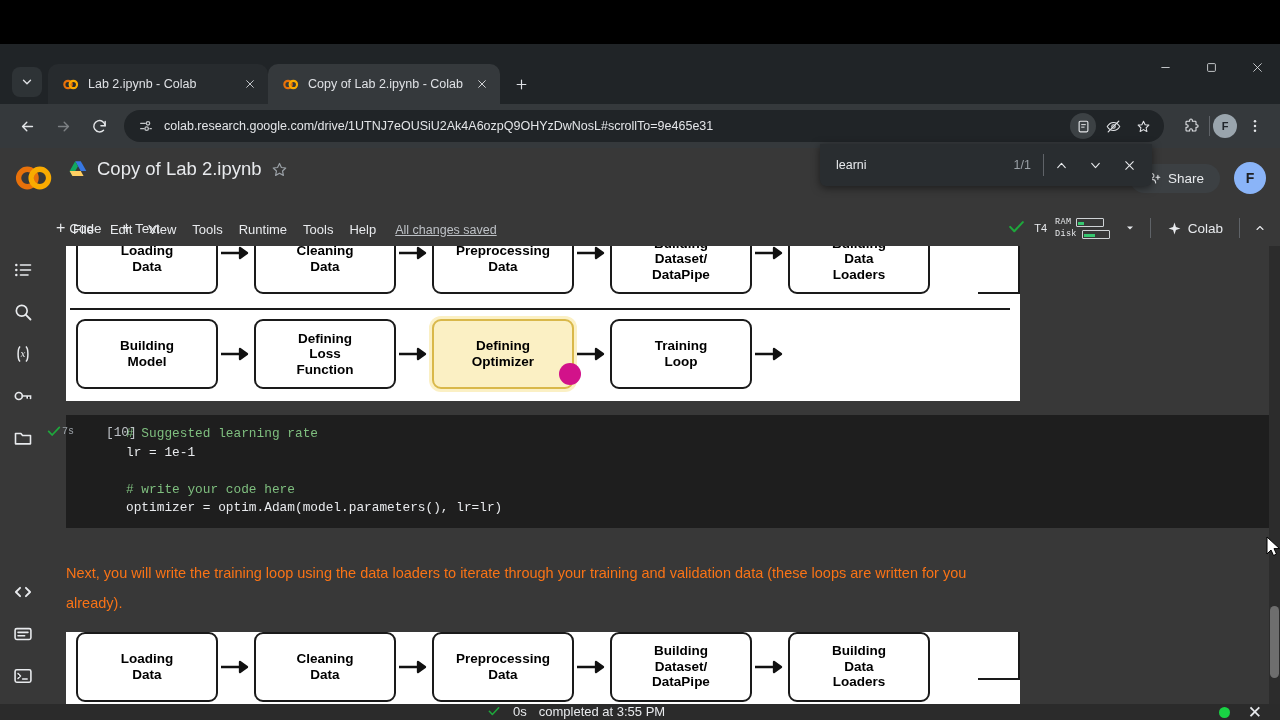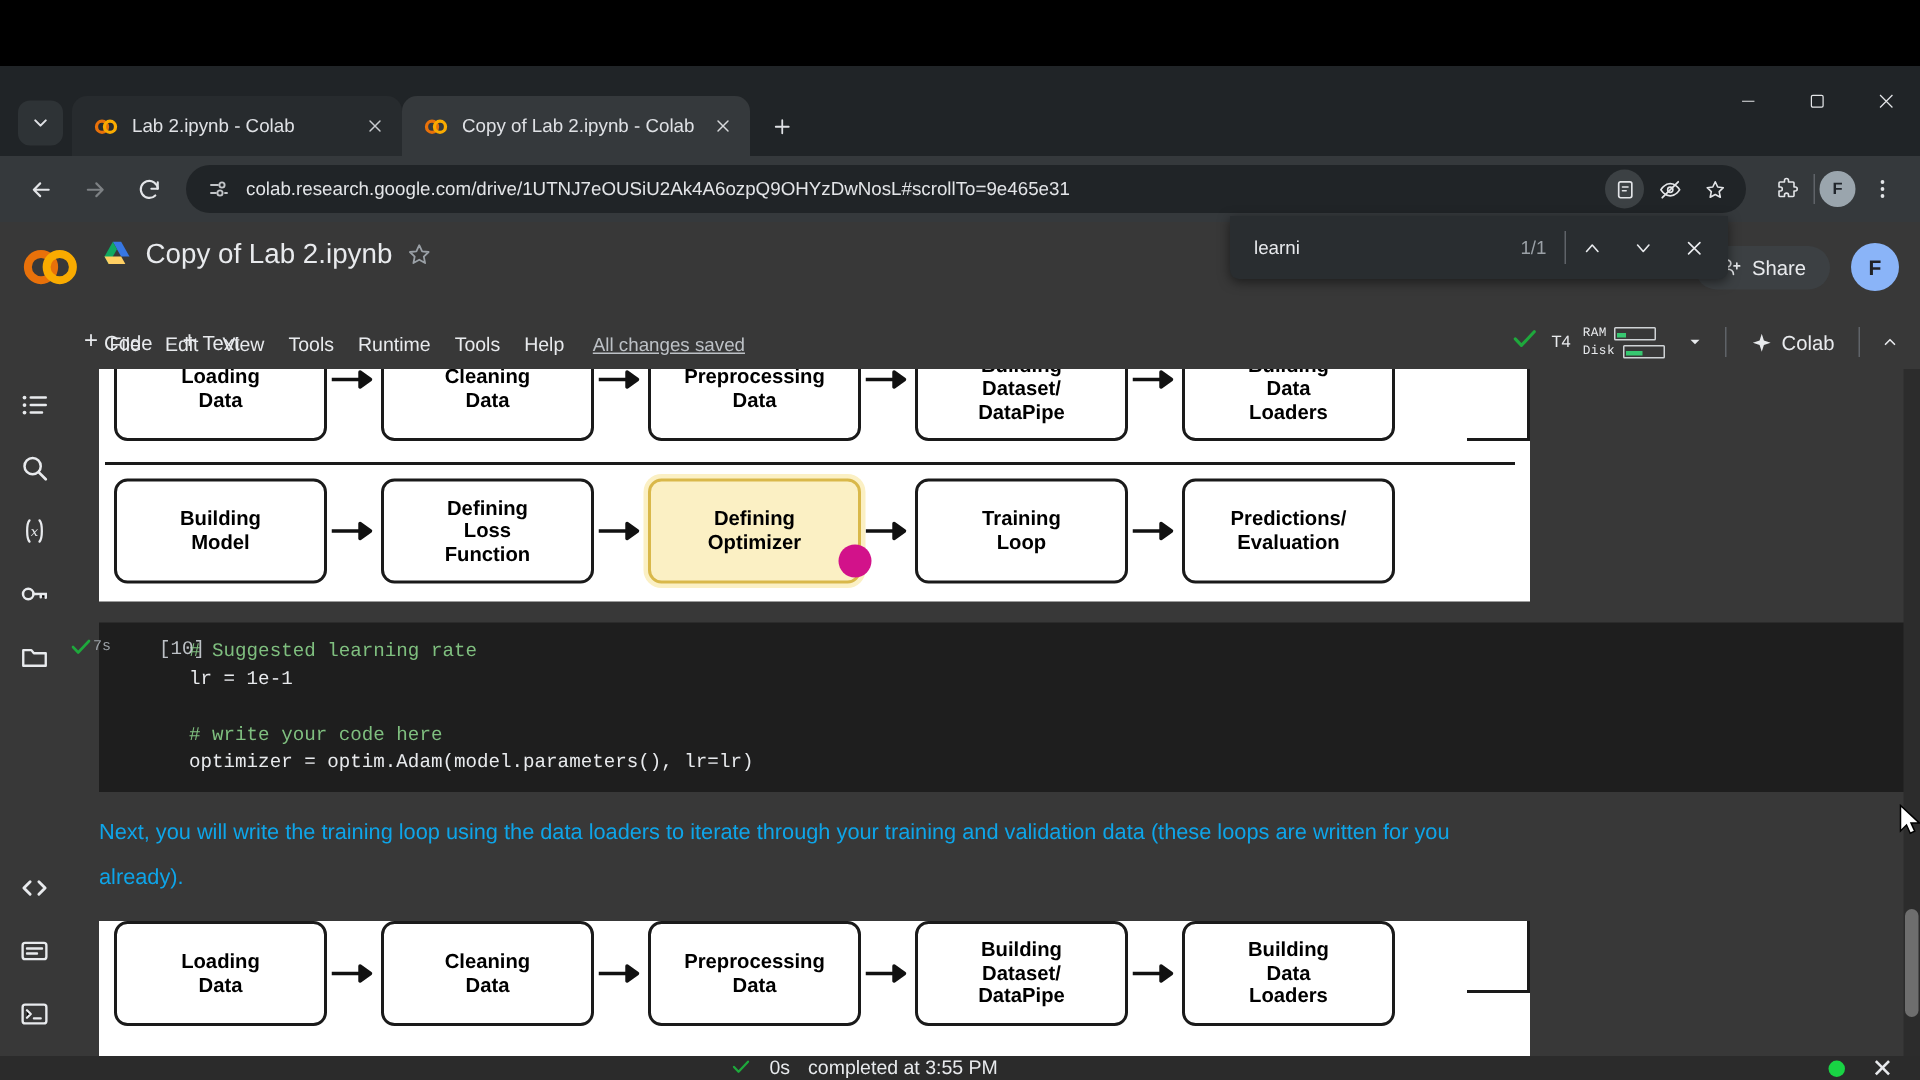--- a/index.html
+++ b/index.html
@@ -230,21 +230,21 @@
     line-height: 18.5px; white-space: pre; padding-left: 16px; color: #e8eaed;
   }
   .exec-count {
     position: absolute; left: 60px; top: 10px; color: #bdc1c6;
     font-family: "Liberation Mono", monospace; font-size: 12.8px;
   }
   .cmt { color: #7fbf7f; }
 
   
   .md-text {
-    margin: 12px 0 14px 20px; width: 960px; color: #0ea5e9;
+    margin: 30px 0 14px 20px; width: 960px; color: #f97316;
     font-size: 14.5px; line-height: 30px;
   }
 
   
   .statusbar {
     position: absolute; left: 0; bottom: 28px; width: 1280px; height: 32px;
     background: #2b2b2b; display: flex; align-items: flex-start;
     padding-left: 487px; gap: 12px; z-index: 30;
   }
   .statusbar svg { width: 14px; height: 14px; }
@@ -640,24 +640,20 @@
                 </svg>
               </div>
             <div class="dbox w1" style="height:70px;">
                 <span style="white-space:pre-line">Training
 Loop</span>
               </div>
             <div class="arrow">
                 <svg viewBox="0 0 30 14">
                   <path d="M0 7h20M19 2l7 5-7 5z" fill="#111" stroke="#111" stroke-width="2.3" stroke-linejoin="round"></path>
                 </svg>
-              </div>
-            <div class="dbox w1" style="height:70px;">
-                <span style="white-space:pre-line">Predictions/
-Evaluation</span>
               </div>
           </div>
         </div>
 
         <div class="cell">
           <div class="cell-gutter">
             <svg viewBox="0 0 24 24">
                 <path d="M4 12.5l5.2 5.5L20 6.5" fill="none" stroke="#1ea83c" stroke-width="2.6" stroke-linecap="round" stroke-linejoin="round"></path>
               </svg>
             <span class="exec-time">7s</span>

